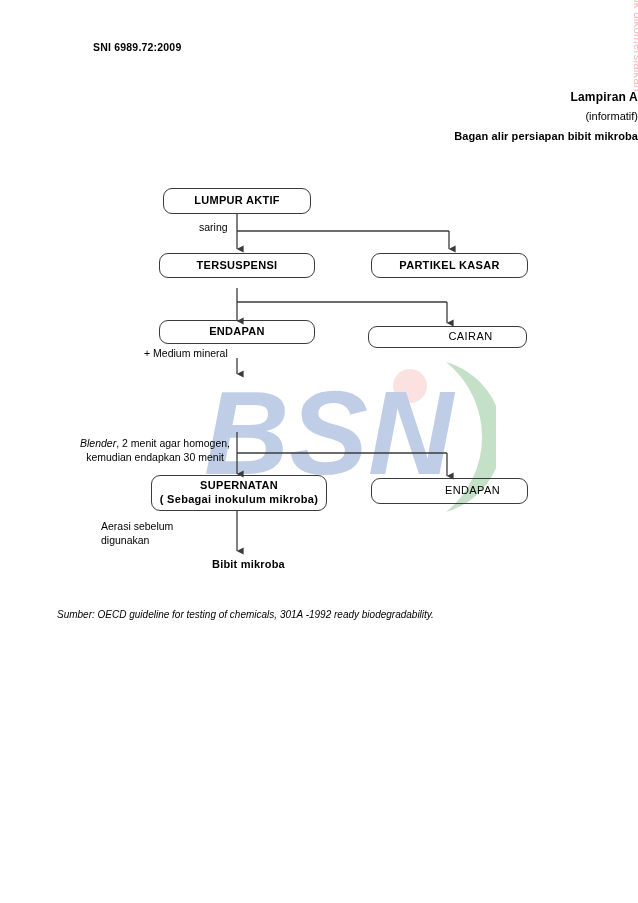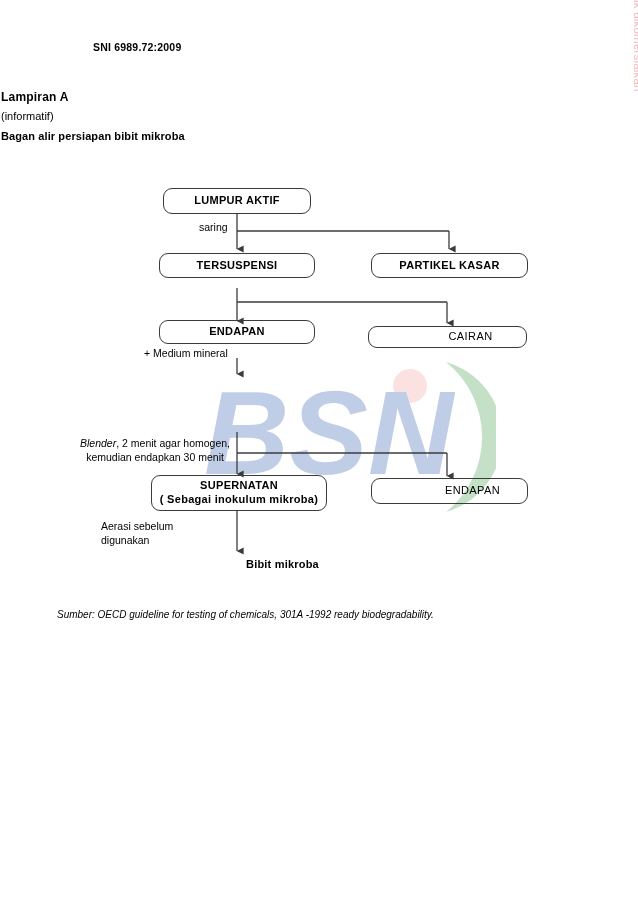--- a/index.html
+++ b/index.html
@@ -62,24 +62,24 @@
     top: 846px;
     text-align: center;
     font-size: 10.5px;
     font-weight: bold;
     z-index: 3;
   }
 
   
   .title-block {
     position: absolute;
-    left: 1px;
+    left: 15px;
     right: 0;
     top: 90px;
-    text-align: left;
+    text-align: right;
     z-index: 3;
   }
   .title-main {
     font-size: 12px;
     font-weight: bold;
     letter-spacing: 0.2px;
   }
   .title-sub {
     font-size: 11px;
     margin-top: 6px;
@@ -234,21 +234,21 @@
 
   <div class="node" style="left:151px; top:475px; width:176px; height:36px;">
     <span class="ln">SUPERNATAN</span>
     <span class="ln">( Sebagai inokulum mikroba)</span>
   </div>
 
   <div class="node light" style="left:371px; top:478px; width:157px; height:26px;">
     <span class="ln">ENDAPAN</span>
   </div>
 
-  <div class="endlabel" style="left:214px; top:558px;padding-left:32px;">Bibit mikroba</div>
+  <div class="endlabel" style="left:180px; top:558px;padding-left:32px;">Bibit mikroba</div>
 
   <div class="annot" style="left:199px; top:221px;">saring</div>
 
 
   <div class="annot" style="left:144px; top:347px;">+ Medium mineral</div>
 
   <div class="annot" style="left:80px; top:437px;text-align:center;">
     <span class="it">Blender</span><span>, 2 menit agar homogen,</span><br>
     <span>kemudian endapkan 30 menit</span>
   </div>

